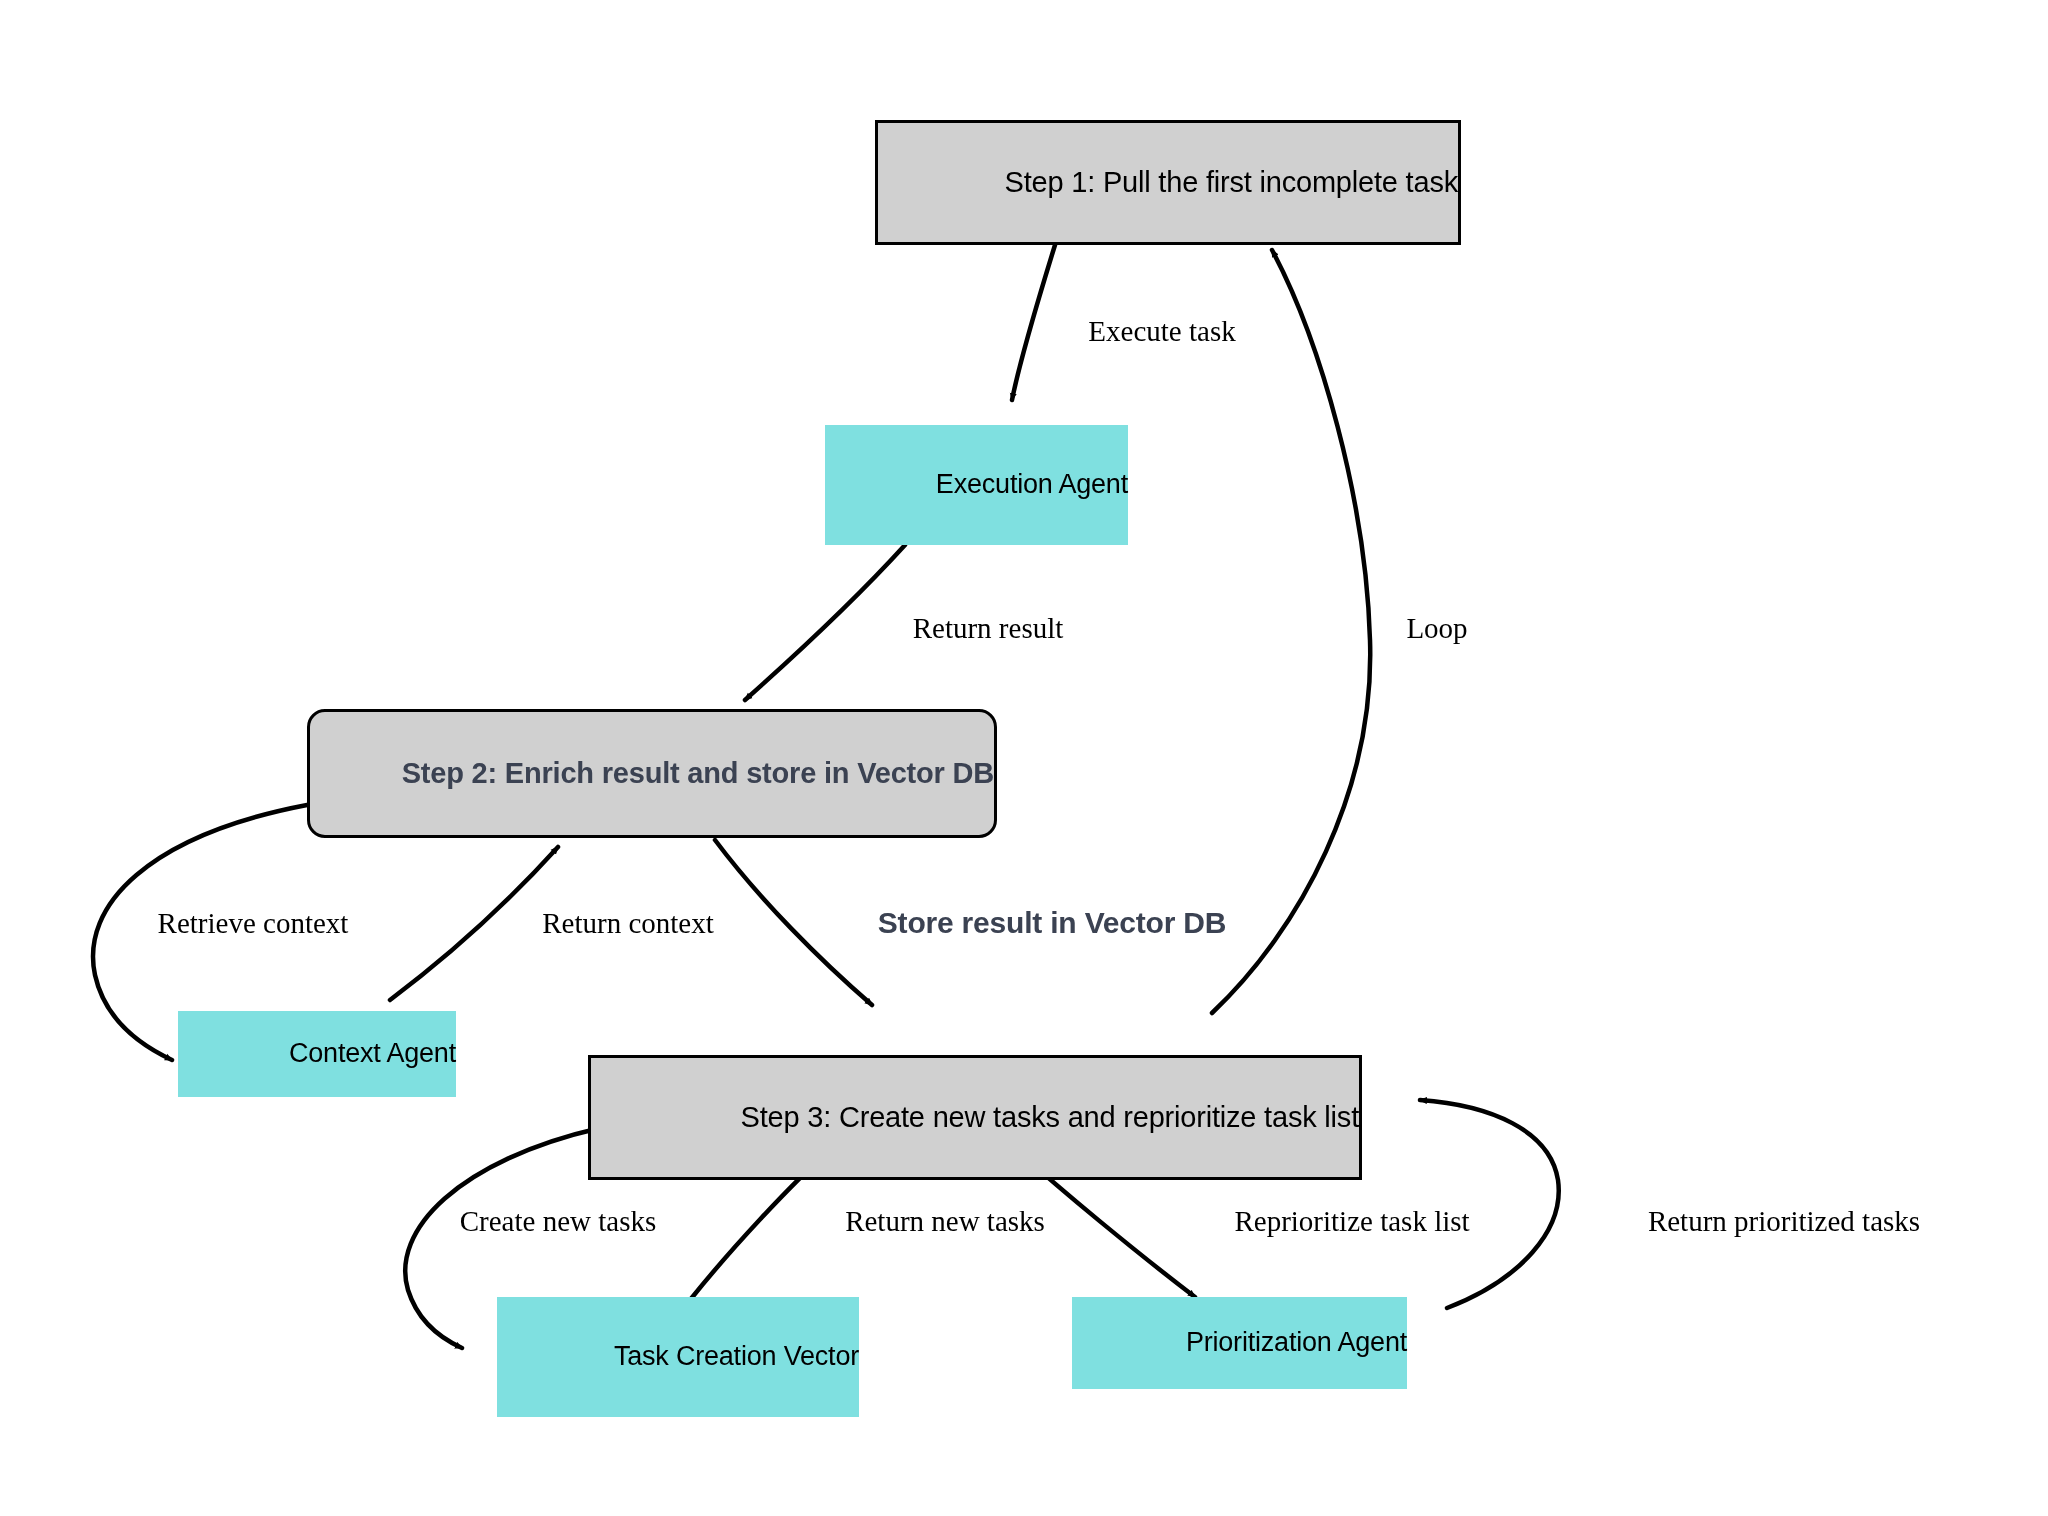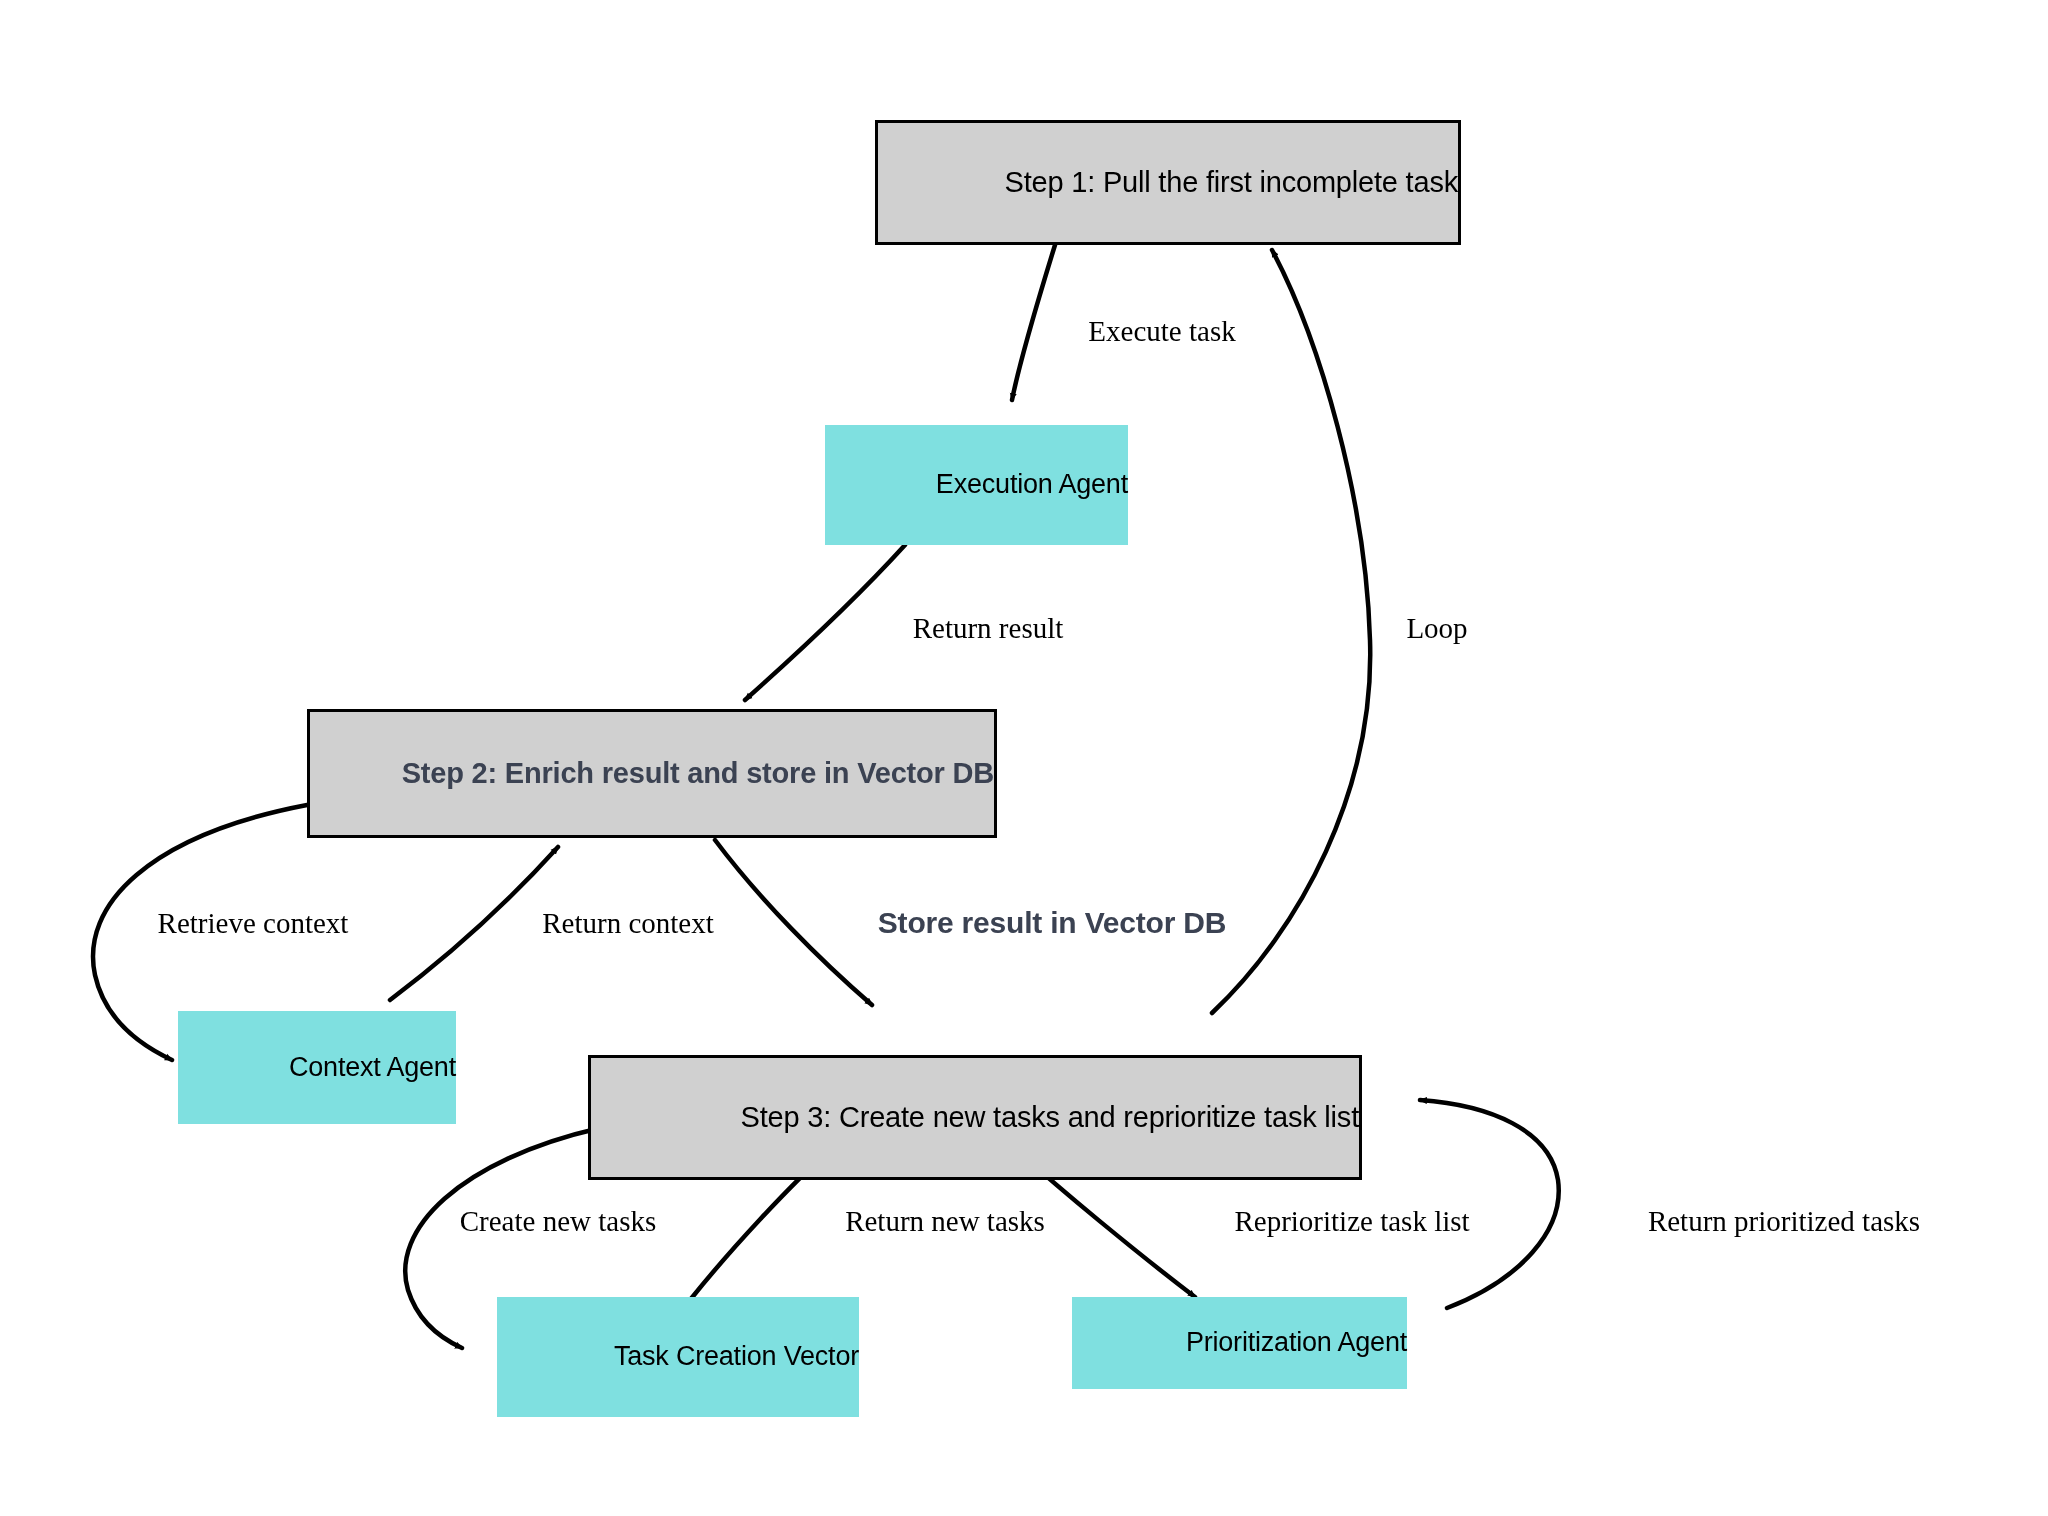--- a/index.html
+++ b/index.html
@@ -111,25 +111,25 @@
   </svg>
 
   <div class="node node-step" style="left:875px; top:120px; width:586px; height:125px;">
     <span class="node-label">Step 1: Pull the first incomplete task</span>
   </div>
 
   <div class="node node-agent" style="left:825px; top:415px; width:303px; height:120px;margin-top:10px;">
     <span class="node-label agent-label">Execution Agent</span>
   </div>
 
-  <div class="node node-step" style="left:307px; top:709px; width:690px; height:129px;">
+  <div class="node node-step" style="left:307px; top:709px; width:690px; height:129px;border-radius:18px;">
     <span class="node-label accent">Step 2: Enrich result and store in Vector DB</span>
   </div>
 
-  <div class="node node-agent" style="left:178px; top:1011px; width:278px; height:113px;">
+  <div class="node node-agent" style="left:178px; top:1011px; width:278px; height:86px;">
     <span class="node-label agent-label">Context Agent</span>
   </div>
 
   <div class="node node-step" style="left:588px; top:1010px; width:774px; height:125px;margin-top:45px;">
     <span class="node-label">Step 3: Create new tasks and reprioritize task list</span>
   </div>
 
   <div class="node node-agent" style="left:497px; top:1297px; width:362px; height:120px;">
     <span class="node-label agent-label">Task Creation Vector</span>
   </div>

